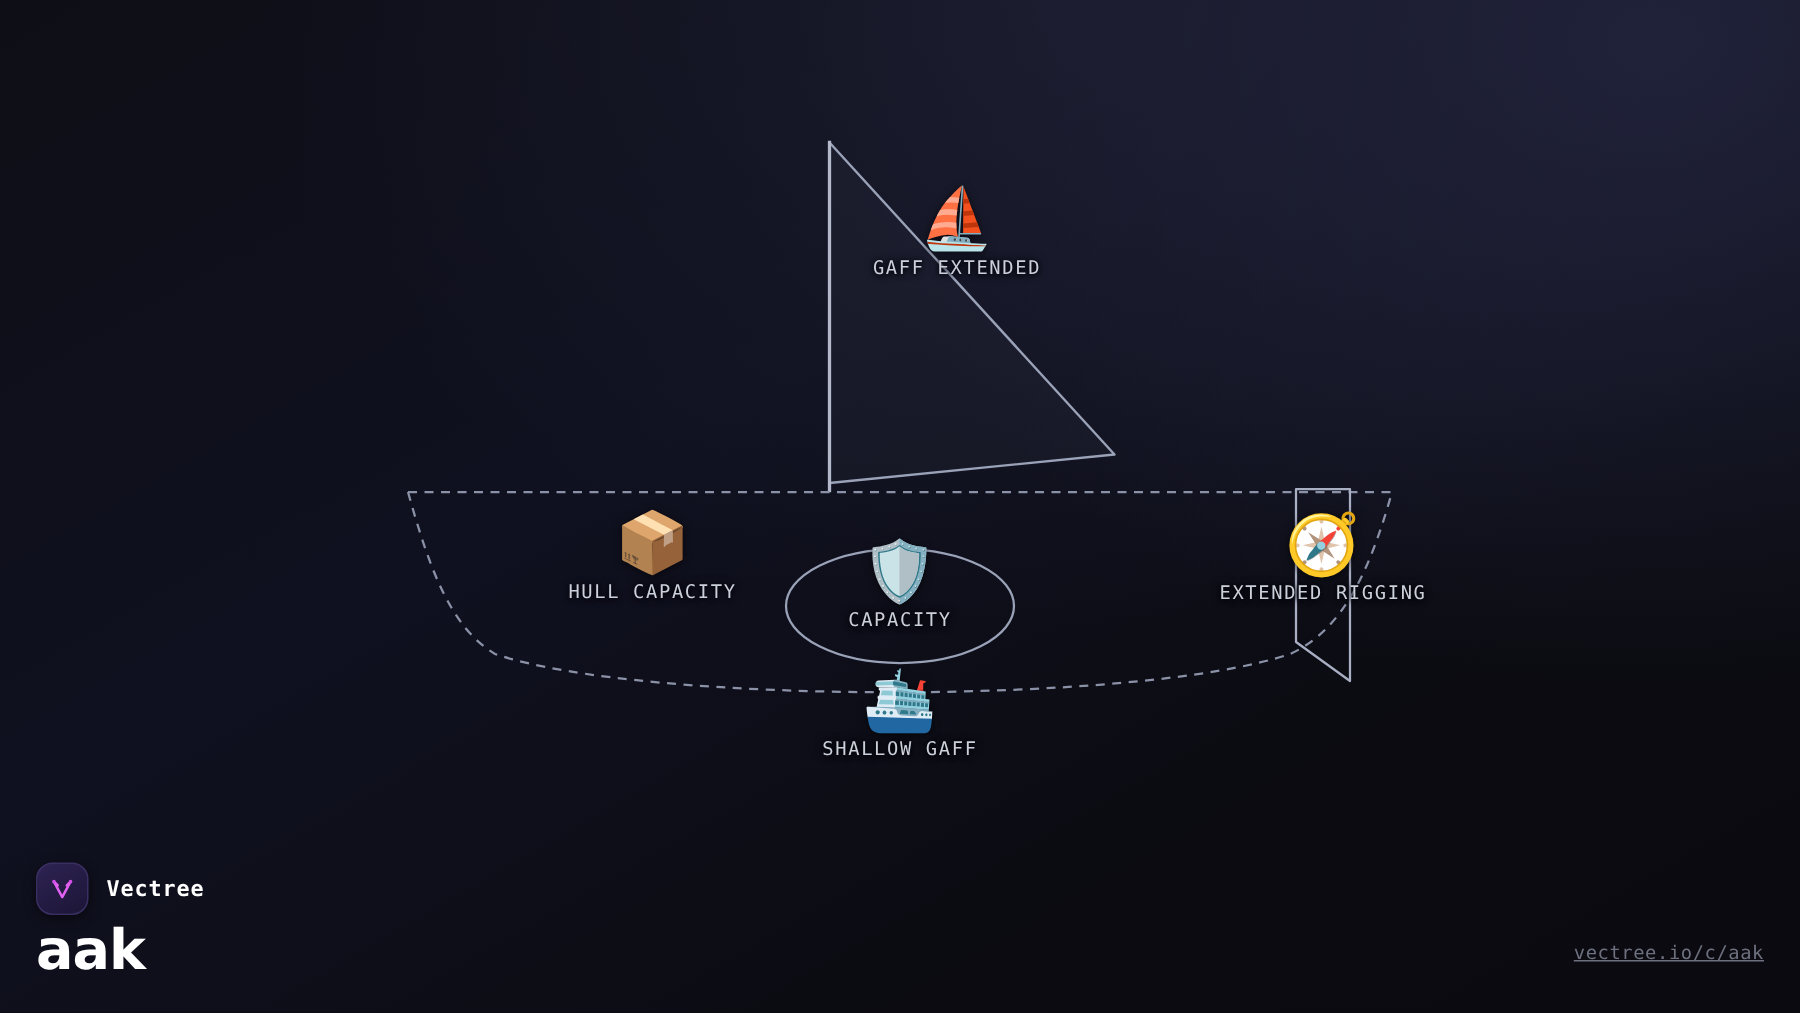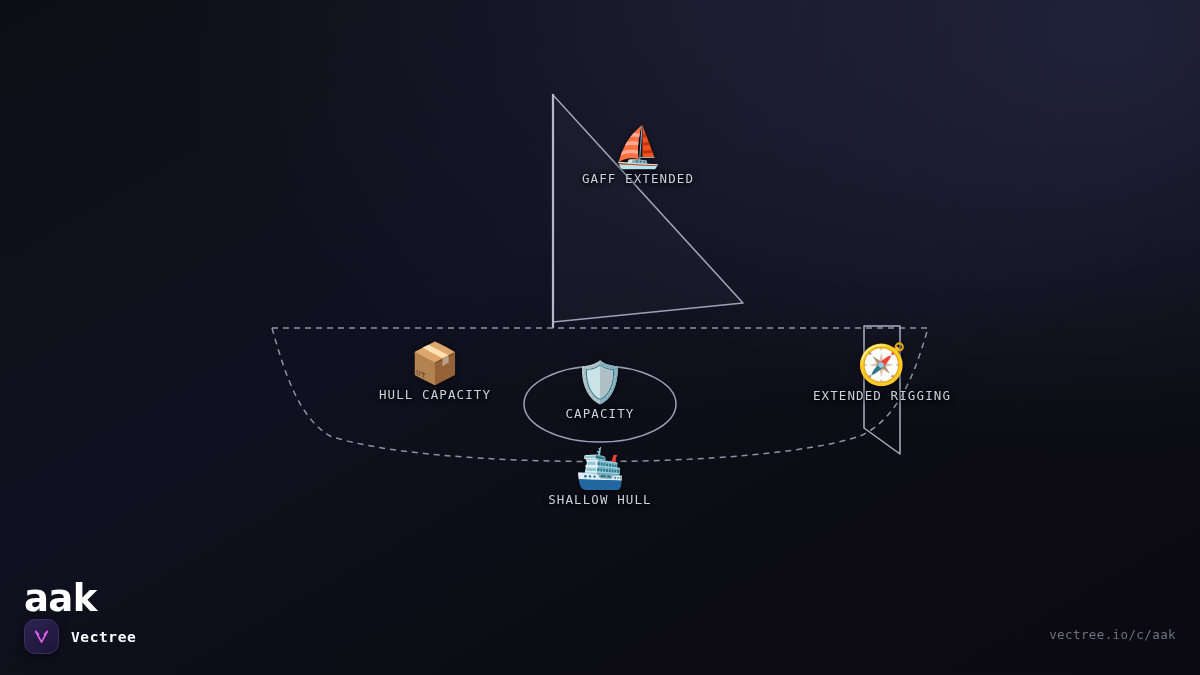--- a/index.html
+++ b/index.html
@@ -91,20 +91,21 @@
     color: #ffffff;
     line-height: 1.05;
   }
   #brand-url {
     position: absolute;
     right: 24px;
     bottom: 33px;
     font-size: 12.5px;
     letter-spacing: .4px;
     color: #6d717f;
+    text-decoration: underline;
   }
 </style>
 </head>
 <body>
 
 <div id="stage">
 
   <svg id="diagram" viewBox="0 0 1200 675" xmlns="http://www.w3.org/2000/svg">
 
     <polygon points="553,95 743,303 553,322" fill="rgba(150,160,190,0.045)" stroke="#9aa2b8" stroke-width="1.6" stroke-linejoin="round"></polygon>
@@ -136,36 +137,36 @@
     <span class="label">CAPACITY</span>
   </div>
 
   <div class="node" style="left:882px; top:372px;">
     <span class="glyph">🧭</span>
     <span class="label">EXTENDED RIGGING</span>
   </div>
 
   <div class="node" style="left:600px; top:476px;">
     <span class="glyph">🛳️</span>
-    <span class="label">SHALLOW HULL</span>
+    <span class="label">SHALLOW GAFF</span>
   </div>
 
   <div id="brand">
-    <div id="brand-title">aak</div>
     <div id="brand-row">
       <div id="brand-logo">
         <svg width="19" height="19" viewBox="0 0 24 24" aria-hidden="true">
           <g stroke="#e060f0" stroke-width="2.1" fill="none" stroke-linecap="round" stroke-linejoin="round">
             <path d="M5 6 L12 19 L19 6"></path>
             <path d="M5 6 L8.2 9.2"></path>
             <path d="M19 6 L15.8 9.2"></path>
           </g>
           <circle cx="5" cy="6" r="1.5" fill="#d14fe8"></circle>
           <circle cx="19" cy="6" r="1.5" fill="#d14fe8"></circle>
         </svg>
       </div>
       <div id="brand-name">Vectree</div>
     </div>
+    <div id="brand-title">aak</div>
   </div>
 
   <div id="brand-url">vectree.io/c/aak</div>
 
 </div>
 
 </body></html>

